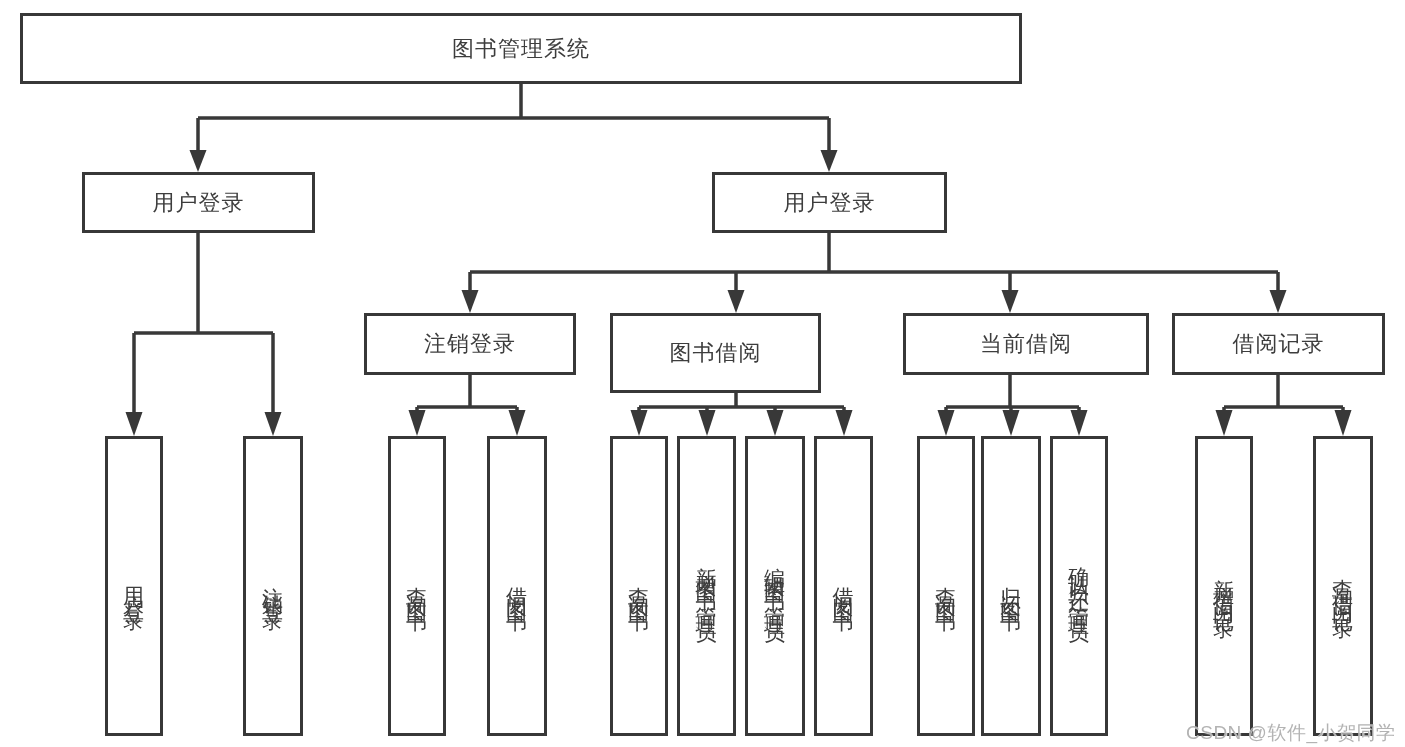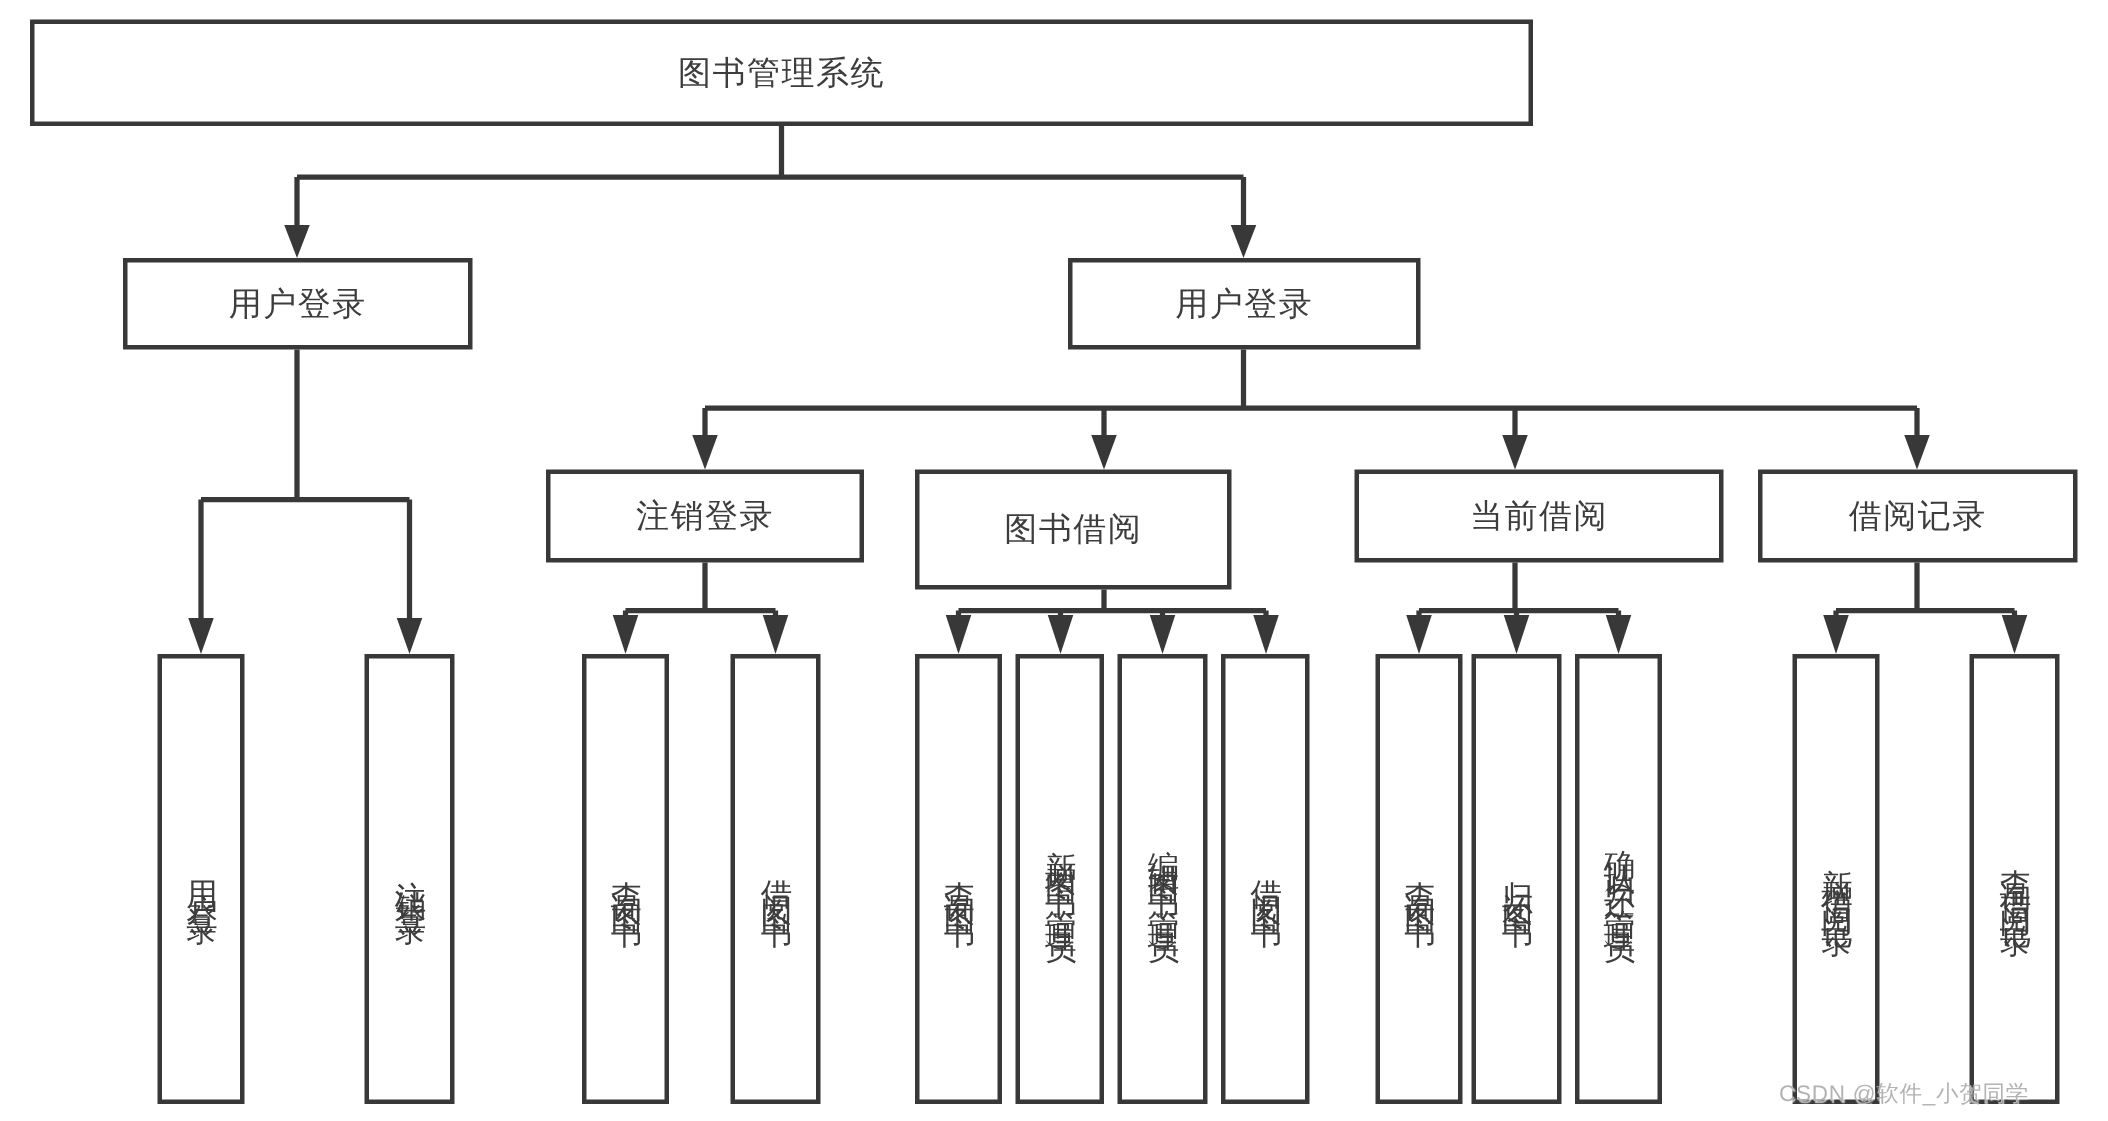--- a/index.html
+++ b/index.html
@@ -57,21 +57,21 @@
     font-size:21px;
     line-height:1.2;
     letter-spacing:8px;
     white-space:nowrap;
   }
   .watermark{
     position:absolute;
     left:1186px;
     top:720px;
     z-index:5;
-    font-size:15px;
+    font-size:19px;
     color:var(--watermark-color);
     letter-spacing:0.5px;
     white-space:nowrap;
     text-shadow:1px 1px 1px rgba(255,255,255,0.85);
   }
 </style>
 </head>
 <body>
 
 <div class="canvas">

